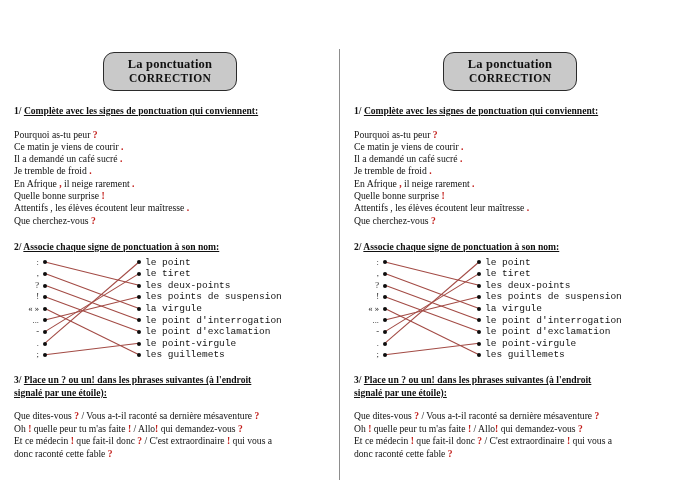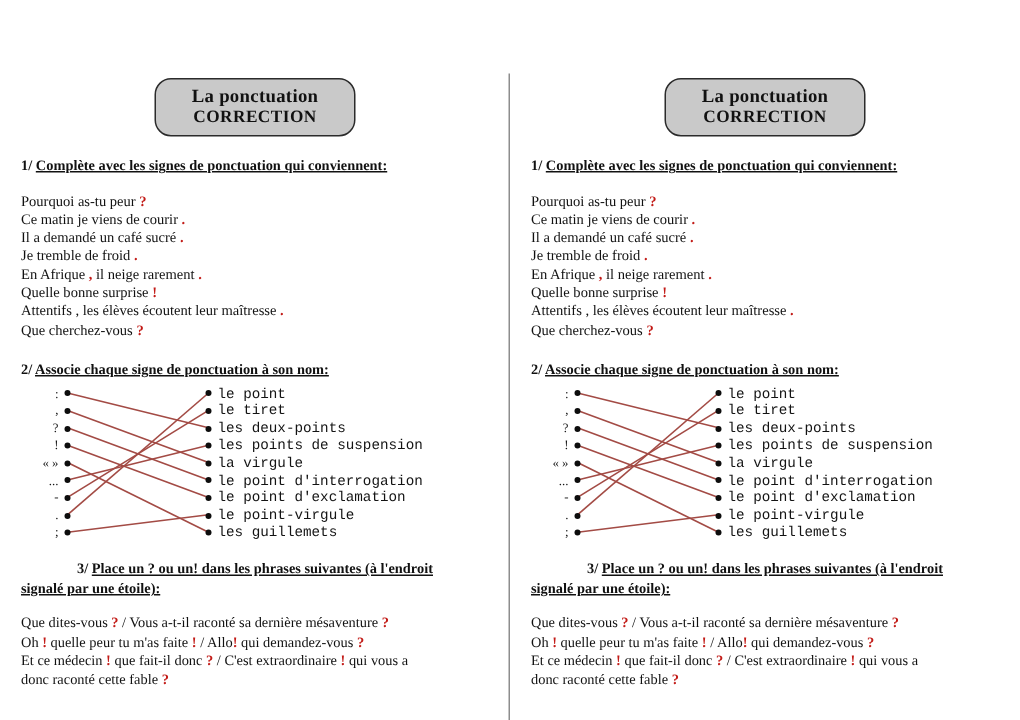--- a/index.html
+++ b/index.html
@@ -42,21 +42,21 @@
     letter-spacing:.3px;
   }
 
   
   .sec-head{
     font-weight:bold;font-size:9.6px;line-height:12.5px;
     margin-top:14px;
   }
   .sec-head .num{text-decoration:none;}
   .sec-head .ul{text-decoration:underline;}
-  .sec3-head{margin-top:13px;text-align:center;}
+  .sec3-head{margin-top:13px;}
 
   
   .ex1{margin-top:11px;}
   .ex1 .line{
     font-size:9.7px;line-height:12.3px;white-space:nowrap;
   }
   .pm{color:#c21b17;font-weight:bold;}
 
   
   .match{

